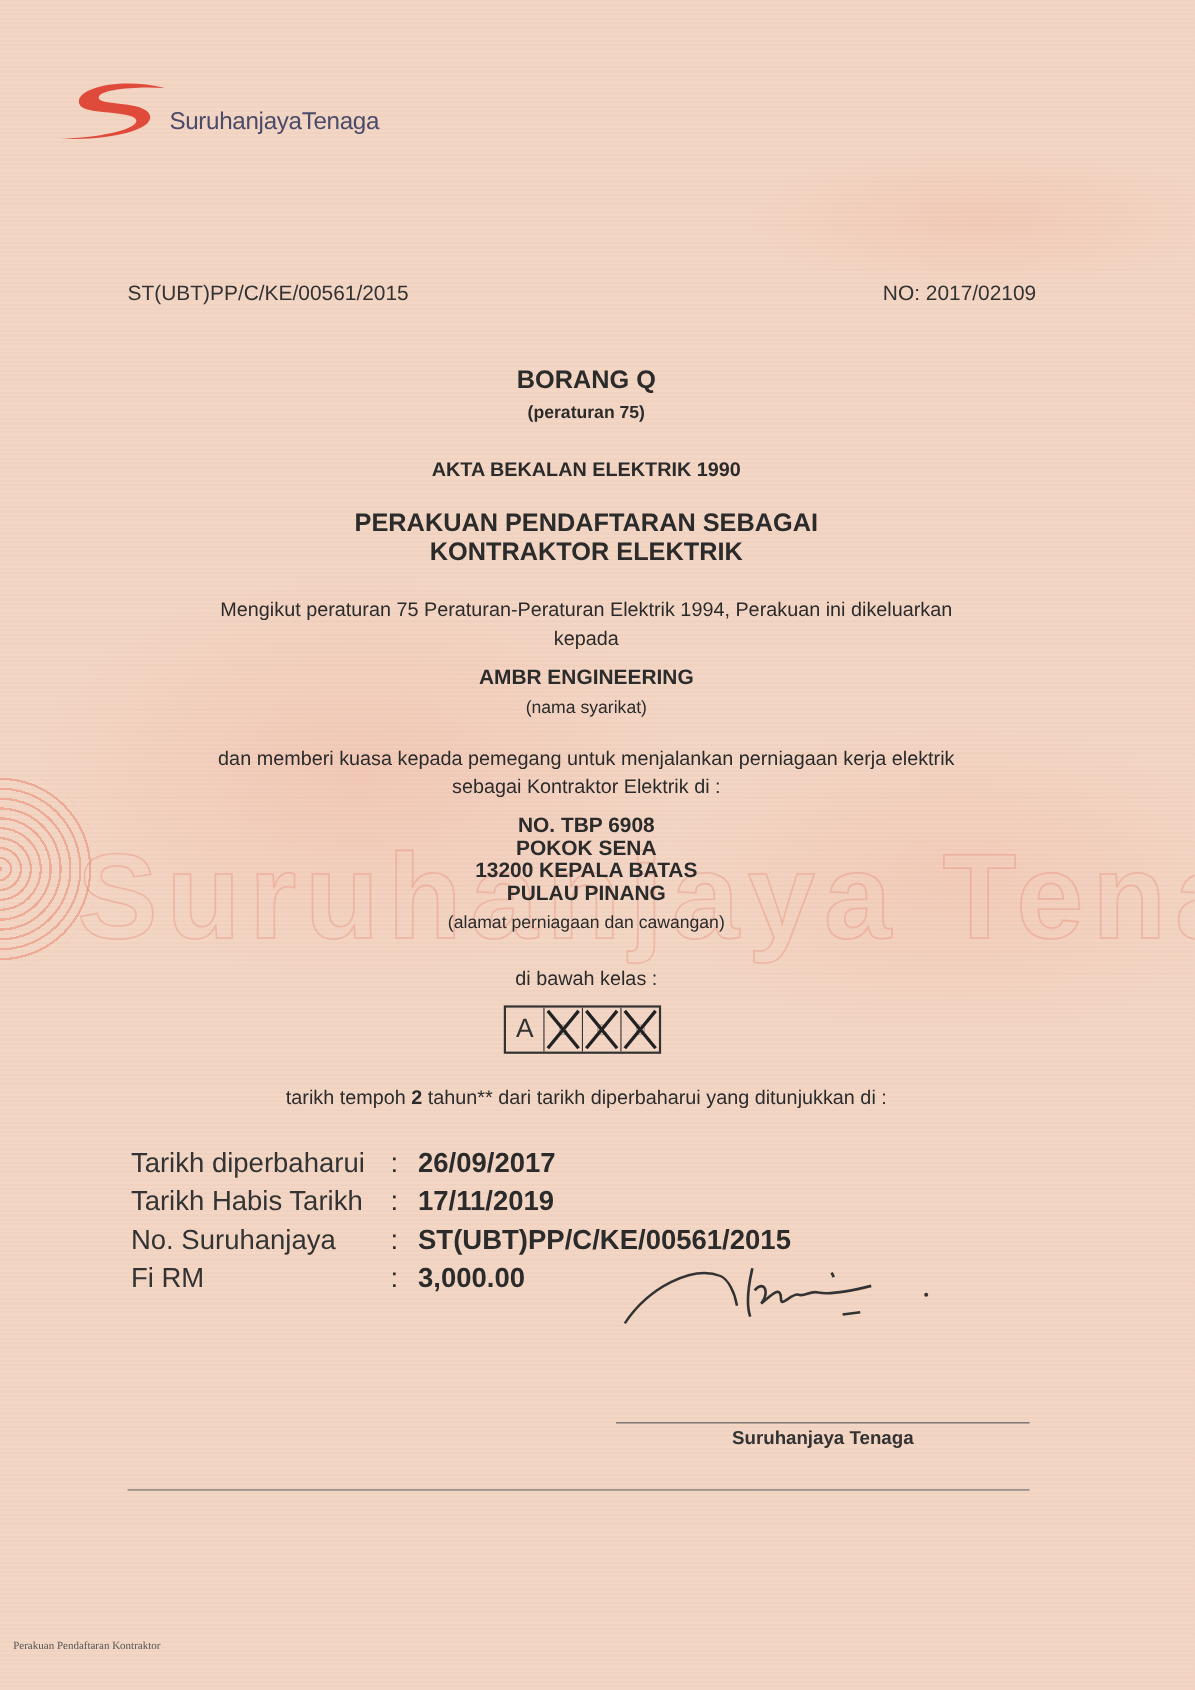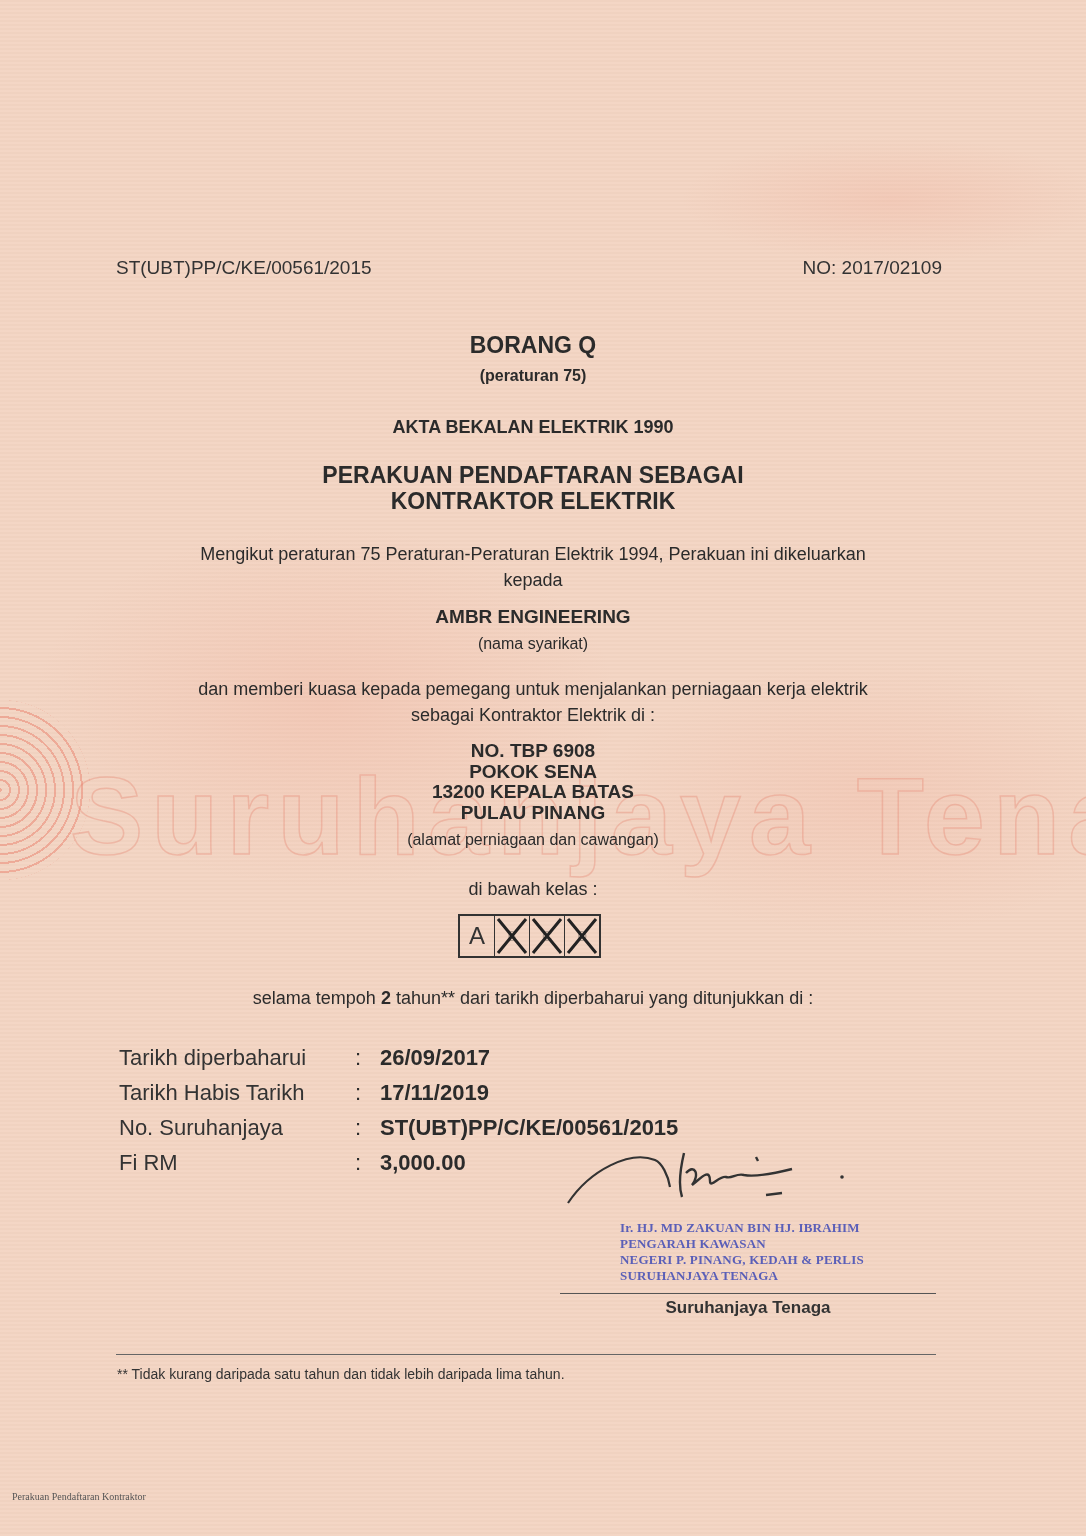--- a/index.html
+++ b/index.html
@@ -60,21 +60,21 @@
     .class-cell {
       width: 34px; height: 40px; border-right: 1.5px solid #333;
       display: flex; align-items: center; justify-content: center;
       font-size: 24px; color: #333; position: relative;
     }
     .class-cell:last-child { border-right: none; }
     .class-cell .x { position: absolute; inset: 0; }
 
     .t-tempoh { top: 988px; font-size: 18px; }
 
-    .details { position: absolute; left: 119px; top: 1040px; font-size: 22px; }
+    .details { position: absolute; left: 119px; top: 1040px; font-size: 25px; }
     .drow { display: flex; height: 35px; align-items: center; }
     .dlabel { width: 236px; color: #333; }
     .dcolon { width: 25px; }
     .dval { font-weight: bold; }
 
     .signature { position: absolute; left: 560px; top: 1145px; }
     .stamp {
       position: absolute; left: 620px; top: 1220px;
       font-family: "Liberation Serif", serif; font-weight: bold;
       color: #5a5fb8; font-size: 13px; line-height: 16px; letter-spacing: 0.2px;
@@ -86,20 +86,26 @@
     .footnote { position: absolute; left: 117px; top: 1366px; font-size: 14px; color: #333; }
     .footer-label { position: absolute; left: 12px; top: 1491px; font-size: 10px; color: #555; font-family: Liberation Serif, serif; }
   </style>
 </head>
 <body>
 
 <div class="page">
   <div class="guilloche"></div>
   <div class="watermark">Suruhanjaya Tenaga</div>
 
+  <div class="logo">
+    <svg viewBox="0 0 110 60">
+      <path d="M100 8 C60 -2 18 8 22 22 C25 32 55 28 70 34 C84 40 60 52 6 54 C50 56 92 46 86 32 C80 20 44 24 40 18 C36 10 70 6 100 8 Z" fill="#e04a3a"></path>
+    </svg>
+    <span class="logo-text">SuruhanjayaTenaga</span>
+  </div>
 
   <div class="refline ref-left">ST(UBT)PP/C/KE/00561/2015</div>
   <div class="refline ref-right">NO: 2017/02109</div>
 
   <div class="center t-borang">BORANG Q</div>
   <div class="center t-peraturan">(peraturan 75)</div>
   <div class="center t-akta">AKTA BEKALAN ELEKTRIK 1990</div>
   <div class="center t-title">
     <div>PERAKUAN PENDAFTARAN SEBAGAI</div>
     <div>KONTRAKTOR ELEKTRIK</div>
@@ -144,21 +150,21 @@
     </div>
     <div class="class-cell">
       <span style="opacity:0.35;font-size:14px">D</span>
       <svg class="x" viewBox="0 0 34 40">
           <path d="M3 3 L31 37 M31 3 L3 37" stroke="#222" stroke-width="3"></path>
         </svg>
     </div>
   </div>
 
   <div class="center t-tempoh">
-    <span>selama tempoh </span><span class="b">2</span><span> tahun** dari tarikh diperbaharui yang ditunjukkan di :</span>
+    <span>tarikh tempoh </span><span class="b">2</span><span> tahun** dari tarikh diperbaharui yang ditunjukkan di :</span>
   </div>
 
   <div class="details">
     <div class="drow">
       <span class="dlabel">Tarikh diperbaharui</span>
       <span class="dcolon">:</span>
       <span class="dval">26/09/2017</span>
     </div>
     <div class="drow">
       <span class="dlabel">Tarikh Habis Tarikh</span>
@@ -178,25 +184,18 @@
   </div>
 
   <svg class="signature" width="300" height="70" viewBox="0 0 300 70">
     <path d="M8 58 C30 25 70 5 95 15 C102 18 108 30 110 42" fill="none" stroke="#333" stroke-width="2.2"></path>
     <path d="M124 8 C120 25 118 40 122 52 M126 28 C135 18 140 30 132 40 C140 34 150 22 150 36 C150 44 160 30 166 32 C172 34 176 28 184 30 C194 32 208 30 232 24" fill="none" stroke="#333" stroke-width="2.4"></path>
     <path d="M196 12 L198 16" stroke="#333" stroke-width="2.4"></path>
     <path d="M206 50 L222 48" stroke="#333" stroke-width="2.4"></path>
     <circle cx="282" cy="32" r="1.8" fill="#333"></circle>
   </svg>
 
-  <div class="stamp">
-    <div>Ir. HJ. MD ZAKUAN BIN HJ. IBRAHIM</div>
-    <div>PENGARAH KAWASAN</div>
-    <div>NEGERI P. PINANG, KEDAH &amp; PERLIS</div>
-    <div>SURUHANJAYA TENAGA</div>
-  </div>
   <div class="sig-line"></div>
   <div class="sig-org">Suruhanjaya Tenaga</div>
 
   <div class="foot-line"></div>
-  <div class="footnote">** Tidak kurang daripada satu tahun dan tidak lebih daripada lima tahun.</div>
   <div class="footer-label">Perakuan Pendaftaran Kontraktor</div>
 </div>
 
 </body></html>

